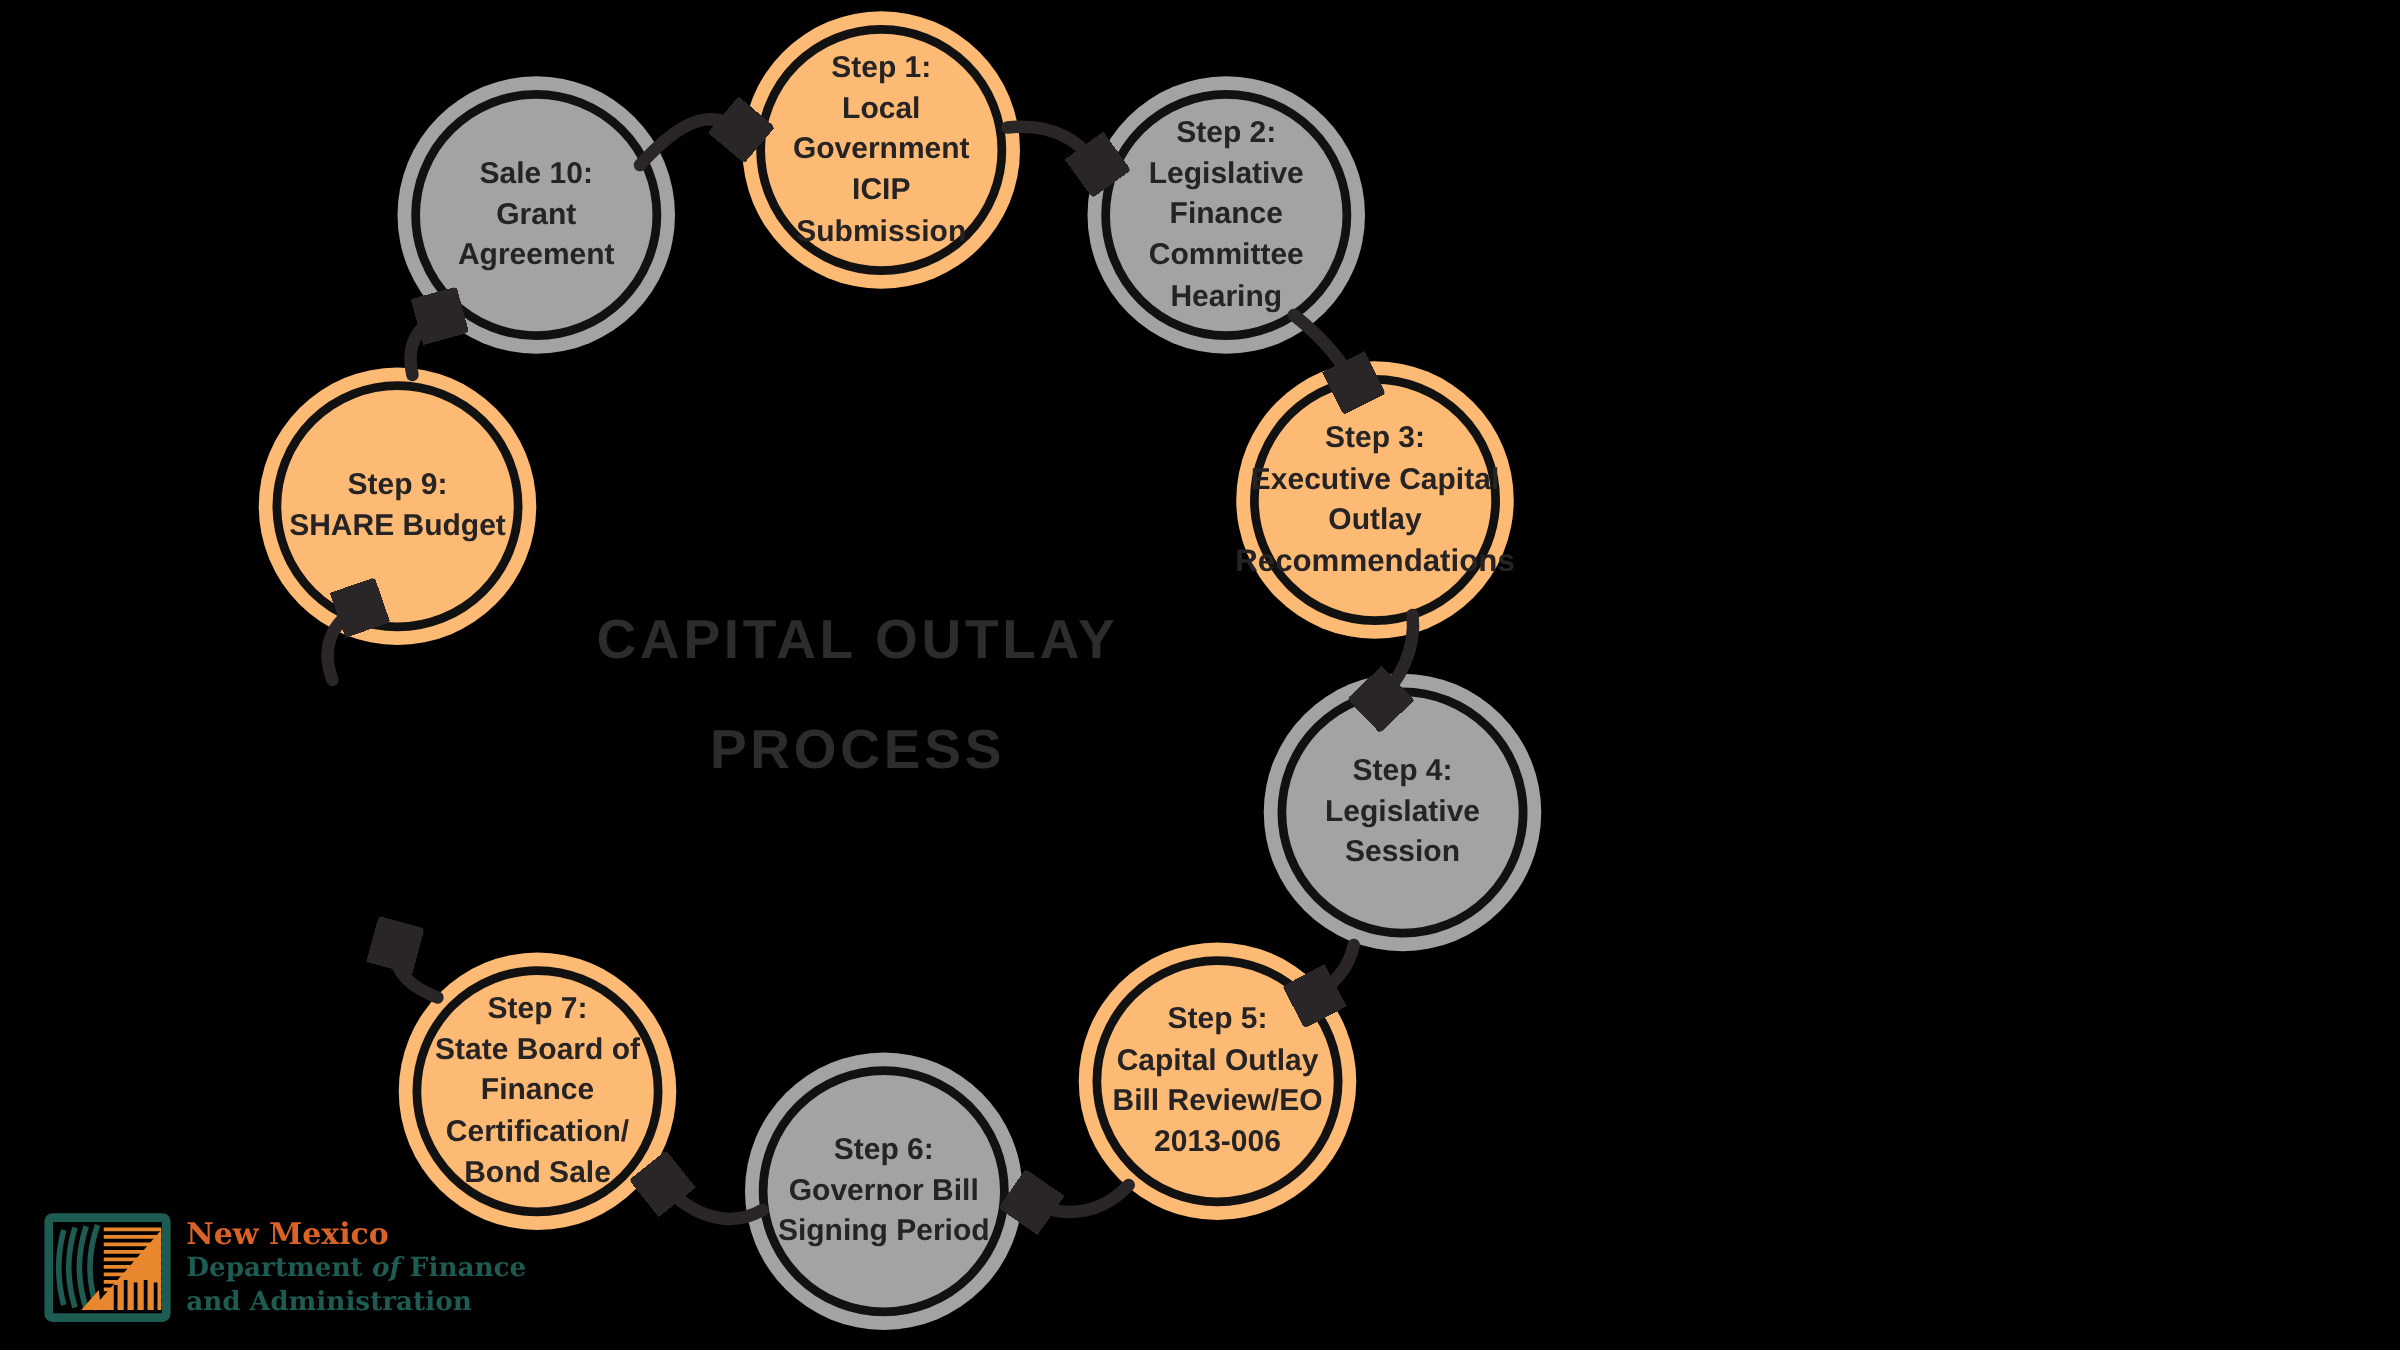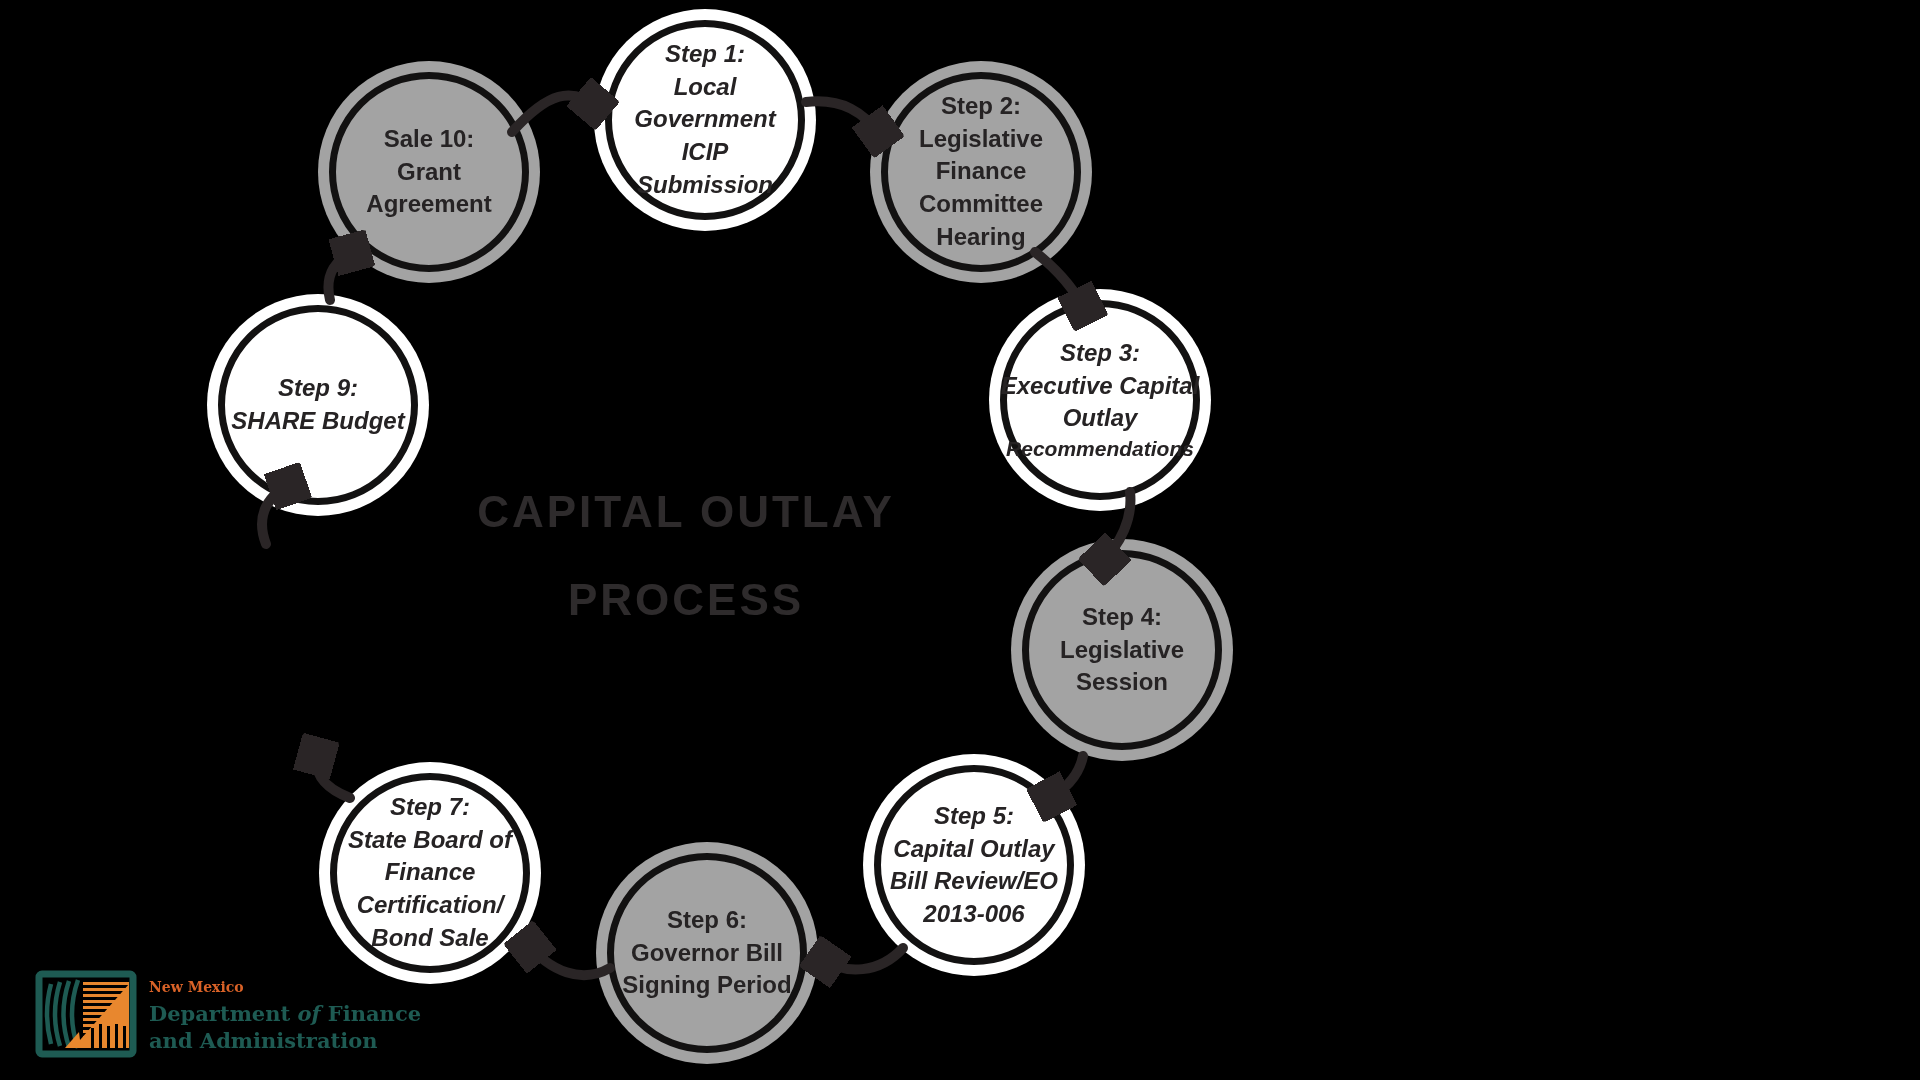--- a/index.html
+++ b/index.html
@@ -4,46 +4,46 @@
 <style>
   html,body{margin:0;padding:0;background:#000;}
   #canvas{
     position:relative;width:1920px;height:1080px;background:#000;
     overflow:hidden;font-family:"Liberation Sans",sans-serif;
   }
   
   .step-circle{
     position:absolute;width:222px;height:222px;border-radius:50%;
   }
-  .step-circle.orange{background:#ffffff;font-style:italic;}
+  .step-circle.orange{background:#fdba74;}
   .step-circle.teal{background:#a3a3a3;}
   .step-circle .ring{
     position:absolute;left:11px;top:11px;right:11px;bottom:11px;
     border:7px solid #121111;border-radius:50%;
   }
   .step-text{
     position:absolute;left:50%;top:50%;transform:translate(-50%,-50%);
     width:240px;text-align:center;color:#262324;font-weight:700;
     font-size:24px;line-height:1.36;white-space:pre-line;
   }
-  .step-text .small-line{display:block;font-size:21px;line-height:1.3;}
+  .step-text .small-line{display:block;font-size:25px;line-height:1.3;}
   
   #center-title{
     position:absolute;left:386px;top:468px;width:600px;text-align:center;
     color:#2E2B2C;font-weight:700;font-size:44px;letter-spacing:3px;
   }
   #center-title .title-line{line-height:88px;}
   
   #arrow-layer{position:absolute;left:0;top:0;width:1920px;height:1080px;}
   #arrow-layer path{stroke:#2A2526;stroke-width:10;fill:none;stroke-linecap:round;}
   
   #logo{position:absolute;left:35px;top:970px;display:flex;align-items:flex-start;}
   #logo-mark{width:102px;height:88px;}
   #logo-text{margin-left:12px;padding-top:4px;font-family:"DejaVu Serif",serif;font-weight:700;}
-  #logo-line1{color:#D96227;font-size:14px;line-height:26px;}
+  #logo-line1{color:#D96227;font-size:24px;line-height:26px;}
   #logo-line2,#logo-line3{color:#1E5B53;font-size:21px;line-height:27px;}
   .italic-of{font-style:italic;}
 </style>
 </head>
 <body>
 
 <div id="canvas">
 
   <div id="center-title">
     <div class="title-line">CAPITAL OUTLAY</div>

